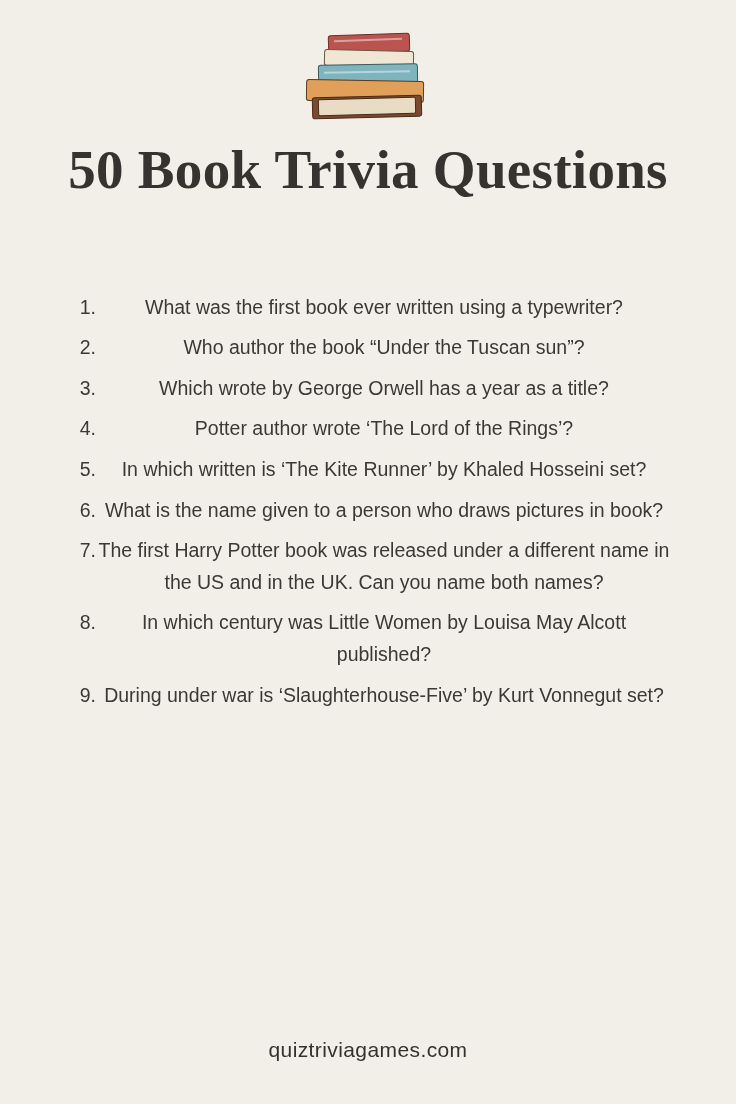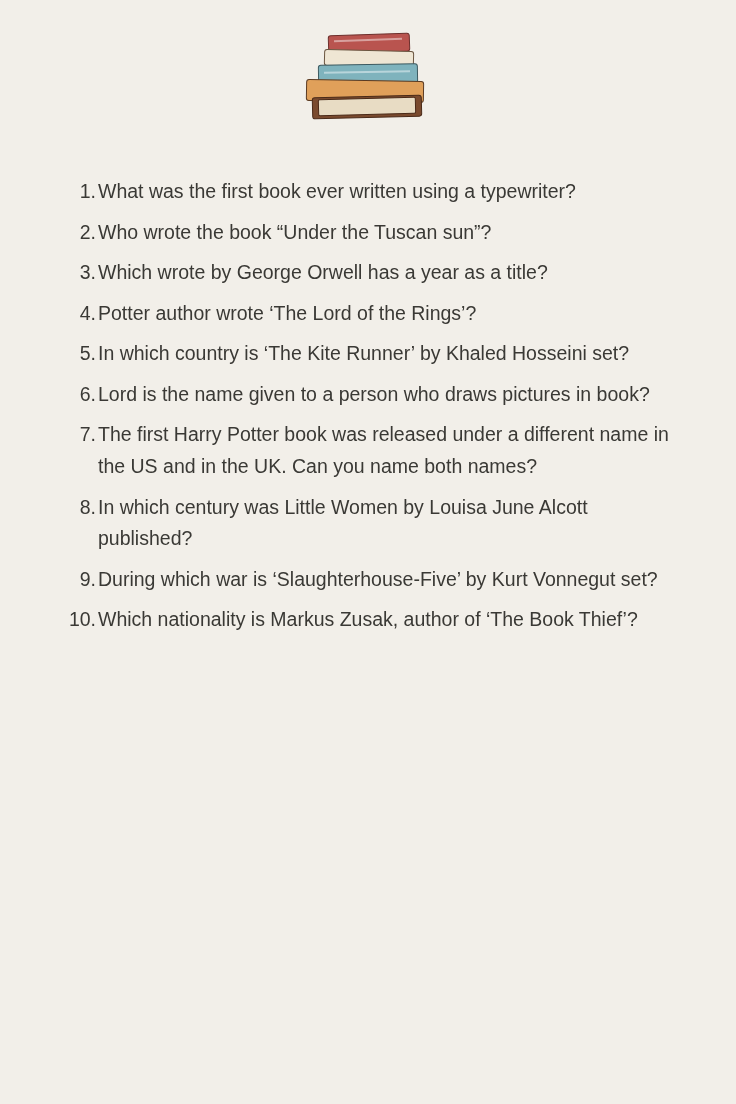--- a/index.html
+++ b/index.html
@@ -118,20 +118,21 @@
   .q-num {
     flex: 0 0 auto;
     width: 30px;
     text-align: right;
     padding-right: 1px;
     color: #3a3935;
   }
   .q-text {
     flex: 1 1 auto;
     padding-left: 1px;
+    text-align: center;
   }
 
   
   .footer {
     position: absolute;
     left: 0;
     right: 0;
     bottom: 42px;
     text-align: center;
     font-family: "Liberation Sans", sans-serif;
@@ -149,69 +150,67 @@
     <div class="book b5"></div>
     <div class="b5-lines"></div>
     <div class="book b4"></div>
     <div class="book b3"></div>
     <div class="b3-lines"></div>
     <div class="book b2"></div>
     <div class="book b1"></div>
     <div class="b1-pages"></div>
   </div>
 
+  <h1 class="title">50 Book Trivia Questions</h1>
 
   <div class="questions">
 
     <div class="q-row">
       <span class="q-num">1.</span>
       <span class="q-text">What was the first book ever written using a typewriter?</span>
     </div>
 
     <div class="q-row">
       <span class="q-num">2.</span>
-      <span class="q-text">Who wrote the book “Under the Tuscan sun”?</span>
+      <span class="q-text">Who author the book “Under the Tuscan sun”?</span>
     </div>
 
     <div class="q-row">
       <span class="q-num">3.</span>
       <span class="q-text">Which wrote by George Orwell has a year as a title?</span>
     </div>
 
     <div class="q-row">
       <span class="q-num">4.</span>
       <span class="q-text">Potter author wrote ‘The Lord of the Rings’?</span>
     </div>
 
     <div class="q-row">
       <span class="q-num">5.</span>
-      <span class="q-text">In which country is ‘The Kite Runner’ by Khaled Hosseini set?</span>
+      <span class="q-text">In which written is ‘The Kite Runner’ by Khaled Hosseini set?</span>
     </div>
 
     <div class="q-row">
       <span class="q-num">6.</span>
-      <span class="q-text">Lord is the name given to a person who draws pictures in book?</span>
+      <span class="q-text">What is the name given to a person who draws pictures in book?</span>
     </div>
 
     <div class="q-row">
       <span class="q-num">7.</span>
       <span class="q-text">The first Harry Potter book was released under a different name in the US and in the UK. Can you name both names?</span>
     </div>
 
     <div class="q-row">
       <span class="q-num">8.</span>
-      <span class="q-text">In which century was Little Women by Louisa June Alcott published?</span>
+      <span class="q-text">In which century was Little Women by Louisa May Alcott published?</span>
     </div>
 
     <div class="q-row">
       <span class="q-num">9.</span>
-      <span class="q-text">During which war is ‘Slaughterhouse-Five’ by Kurt Vonnegut set?</span>
-    </div>
-
-    <div class="q-row">
-      <span class="q-num">10.</span>
-      <span class="q-text">Which nationality is Markus Zusak, author of ‘The Book Thief’?</span>
-    </div>
+      <span class="q-text">During under war is ‘Slaughterhouse-Five’ by Kurt Vonnegut set?</span>
+    </div>
+
 
   </div>
 
+  <div class="footer">quiztriviagames.com</div>
 
 </div>
 
 </body></html>

